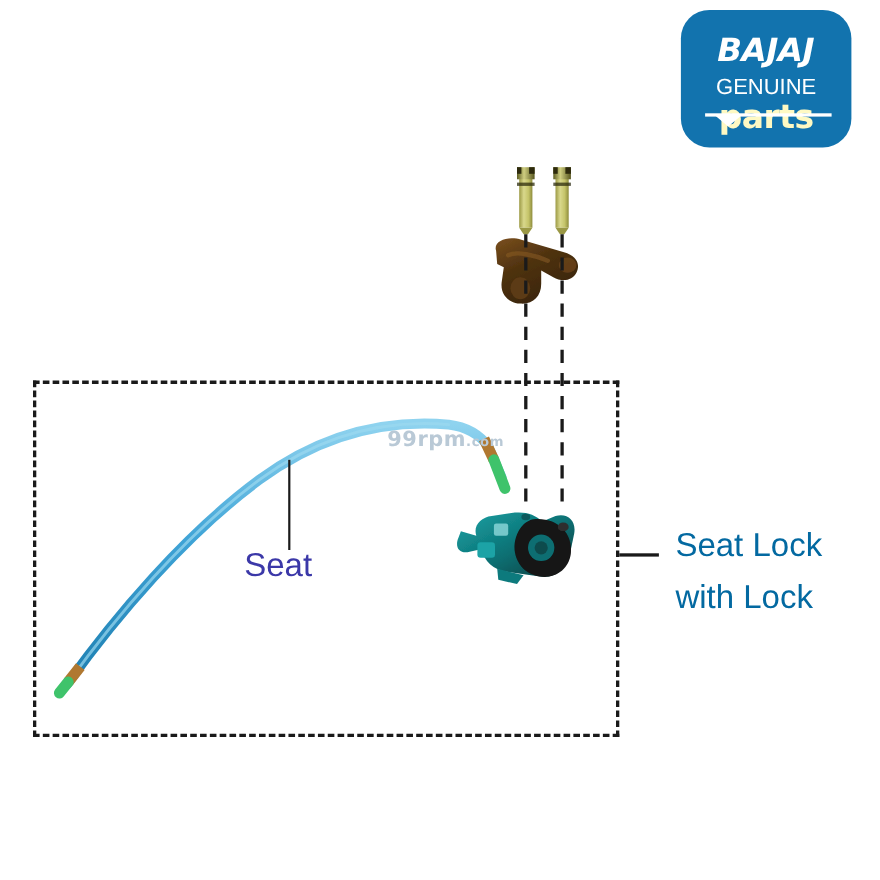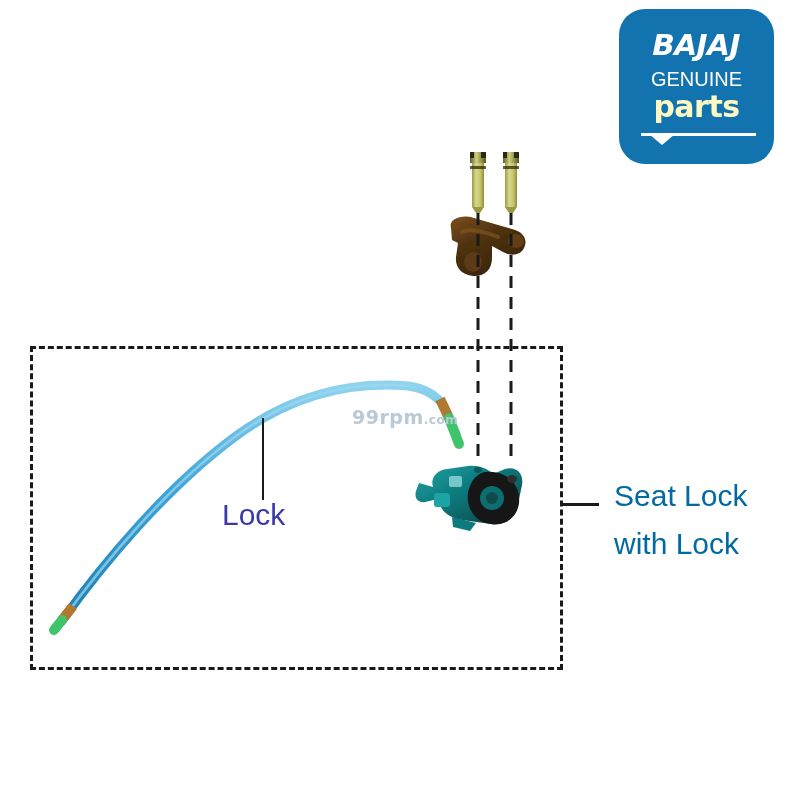--- a/index.html
+++ b/index.html
@@ -17,21 +17,21 @@
     background: #ffffff;
     overflow: hidden;
   }
 
   
   .logo-tile {
     position: absolute;
     left: 619px;
     top: 9px;
     width: 155px;
-    height: 155px;
+    height: 125px;
     background: #1273ae;
     border-radius: 26px;
     display: flex;
     flex-direction: column;
     align-items: center;
     justify-content: flex-start;
     padding-top: 22px;
     box-sizing: border-box;
   }
   .logo-bajaj {
@@ -127,21 +127,21 @@
     font-size: 30px;
     line-height: 48px;
     font-family: "Liberation Sans", sans-serif;
     white-space: nowrap;
   }
 
   
   .watermark {
     position: absolute;
     left: 352px;
-    top: 406px;
+    top: 388px;
     color: #b9c9d6;
     font-family: "DejaVu Sans", sans-serif;
     font-weight: bold;
     font-size: 19px;
     letter-spacing: 0.5px;
     user-select: none;
   }
   .watermark .dotcom {
     font-size: 12px;
   }
@@ -277,21 +277,21 @@
     </g>
   </svg>
 
   <div class="group-box"></div>
 
   <div class="watermark">
     <span>99rpm</span><span class="dotcom">.com</span>
   </div>
 
   <div class="leader-vert"></div>
-  <div class="label-wire">Lock</div>
+  <div class="label-wire">Seat</div>
 
   <div class="leader-horz"></div>
   <div class="label-seatlock">
     <div>Seat Lock</div>
     <div>with Lock</div>
   </div>
 
   <div class="logo-tile">
     <div class="logo-bajaj">BAJAJ</div>
     <div class="logo-genuine">GENUINE</div>

